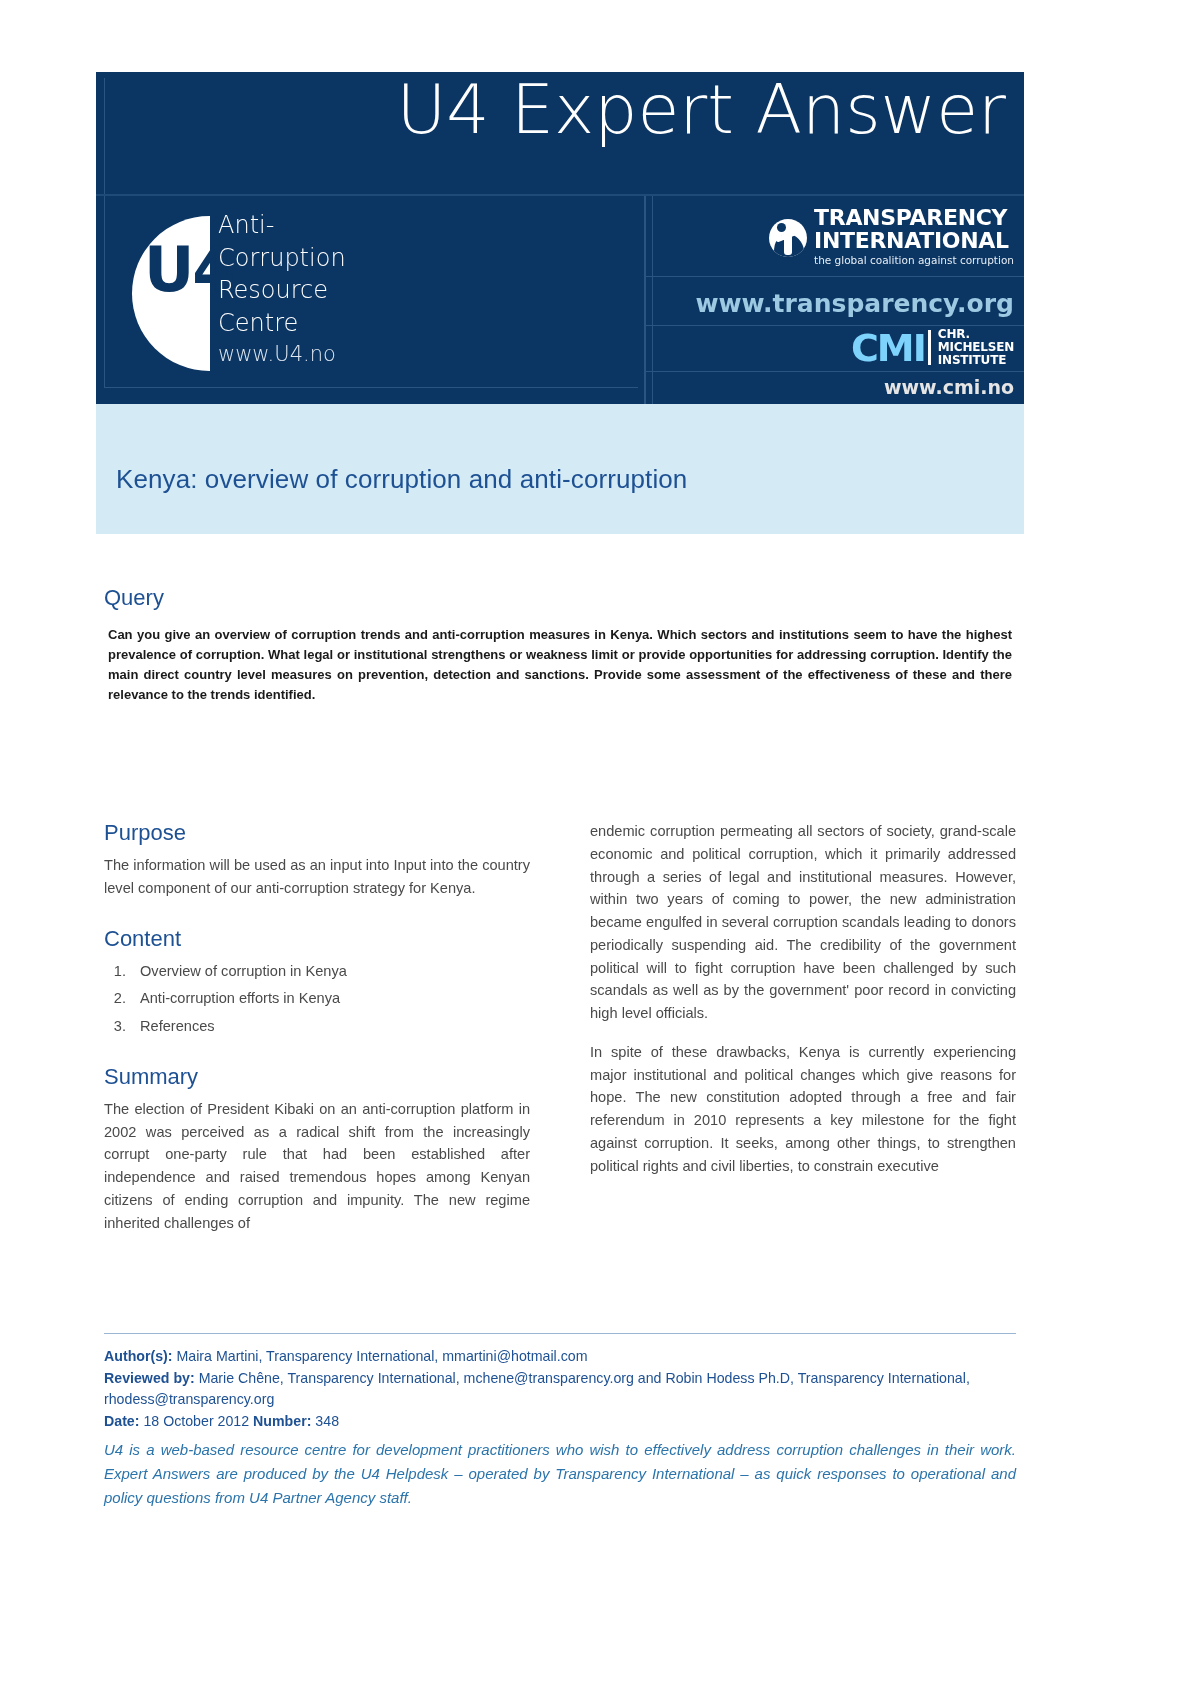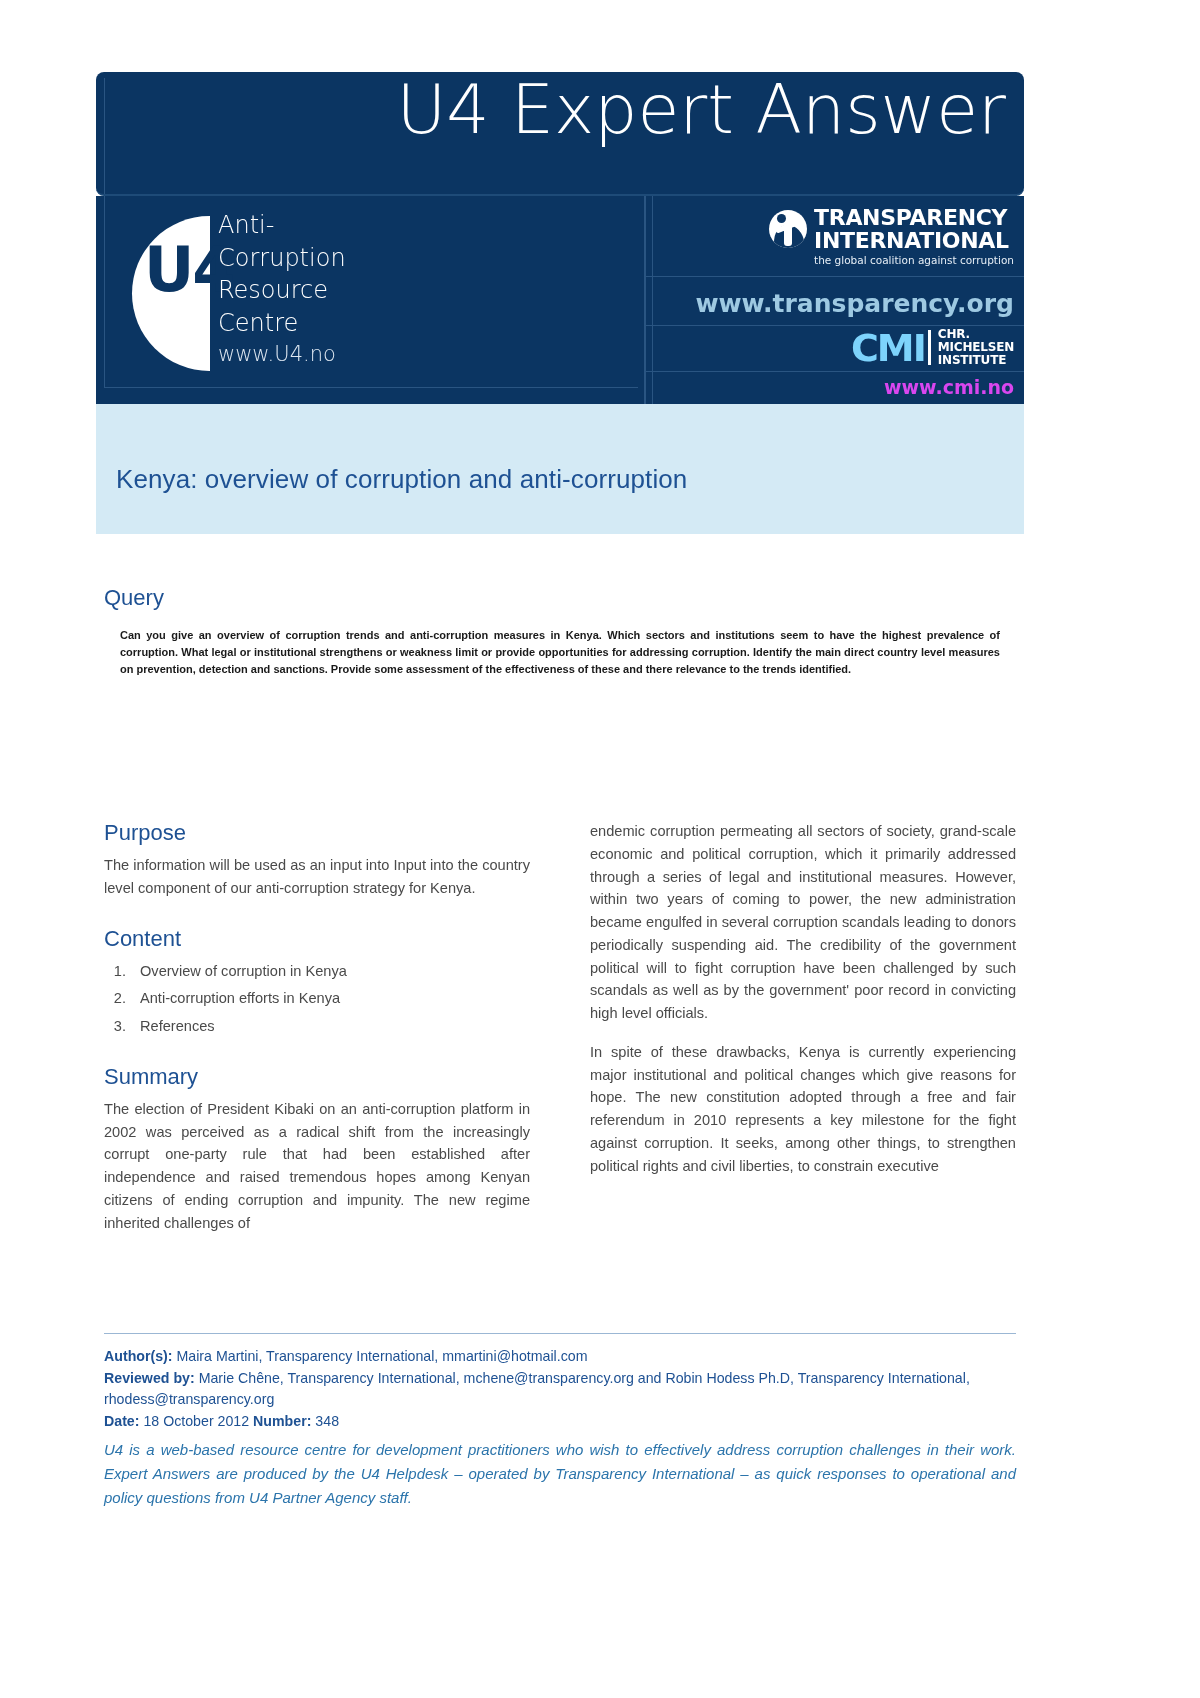--- a/index.html
+++ b/index.html
@@ -30,21 +30,20 @@
     left: 96px;
     top: 72px;
     width: 928px;
   }
 
   .masthead {
     background: #0b3562;
     height: 122px;
     position: relative;
     border-bottom: 2px solid #1e4b78;
-    border-radius: 8px;
   }
   .masthead-inner {
     position: absolute;
     left: 8px; right: 8px; top: 6px; bottom: 0px;
     border-left: 1px solid #2a5582;
   }
   .masthead-title {
     position: absolute;
     right: 18px;
     top: 4px;
@@ -130,21 +129,21 @@
     position: absolute;
     left: 0; top: 0; right: 0;
     height: 80px;
     border-bottom: 1px solid #2a5582;
   }
   .ti-logo {
     position: absolute;
     right: 10px;
     top: 11px;
     display: flex;
-    align-items: flex-start;
+    align-items: center;
   }
   .ti-globe {
     width: 38px; height: 38px;
     border-radius: 50%;
     background: #ffffff;
     position: relative;
     margin-right: 7px;
     margin-top: 3px;
     overflow: hidden;
   }
@@ -250,21 +249,21 @@
   }
   .cmi-url-cell {
     position: absolute;
     left: 0; top: 176px; right: 0;
     bottom: 0;
   }
   .cmi-url {
     position: absolute;
     right: 10px;
     top: 4px;
-    color: #d946ef;
+    color: #e5e5e5;
     font-family: "DejaVu Sans", sans-serif;
     font-weight: bold;
     font-size: 19px;
   }
 
   
   .title-band {
     position: absolute;
     left: 96px;
     top: 404px;
@@ -292,26 +291,26 @@
   }
   .section-head {
     color: #1e5193;
     font-family: "Liberation Sans", sans-serif;
     font-size: 22px;
     font-weight: normal;
     margin: 0 0 14px 0;
   }
   .query-body {
     font-family: "Liberation Sans", sans-serif;
-    font-size: 11px;
+    font-size: 13px;
     font-weight: bold;
     color: #1a1a1a;
     line-height: 1.55;
     text-align: justify;
-    margin: 16px;
+    margin: 4px;
   }
 
   
   .cols {
     position: absolute;
     left: 104px;
     top: 820px;
     width: 912px;
     height: 480px;
     display: flex;

